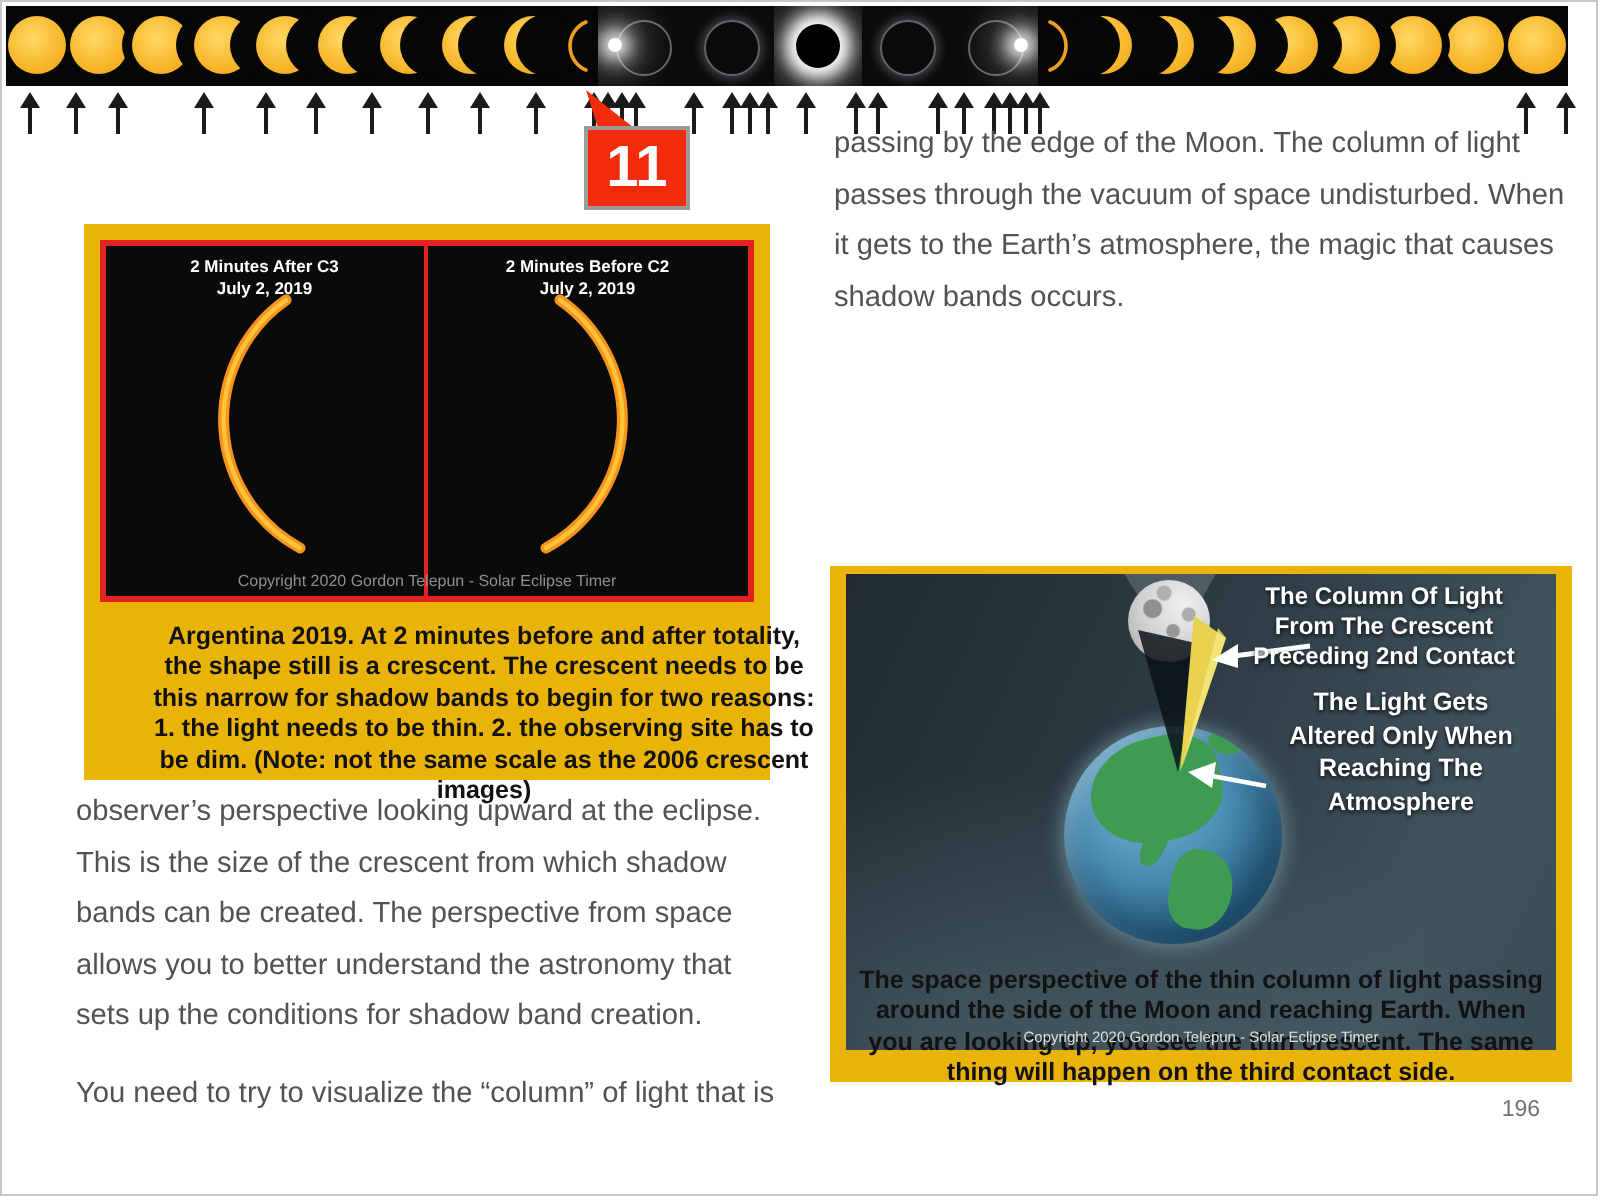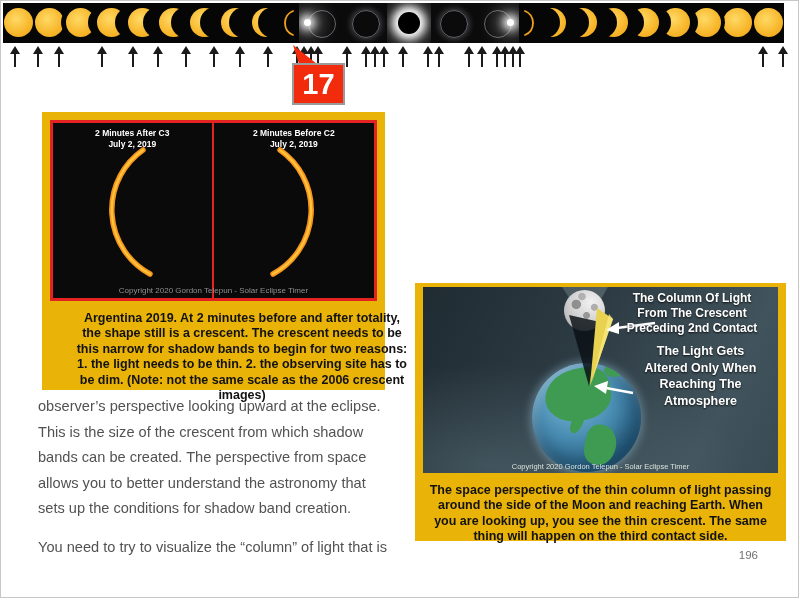--- a/index.html
+++ b/index.html
@@ -49,21 +49,21 @@
   .panel.first{border-right:2px solid #e32222;box-sizing:border-box;}
   .panel-title{position:absolute;left:0;right:0;top:5px;text-align:center;color:#fff;font-weight:bold;
                font-size:8.5px;line-height:10.5px;white-space:pre-line;}
   .panel svg{position:absolute;left:0;top:0;}
   .img-copyright{position:absolute;left:0;right:0;bottom:3px;text-align:center;color:#8f8f8f;font-size:8px;}
   .figcaption{margin:10px auto 0;font-weight:bold;color:#121212;text-align:center;
               font-size:12.5px;line-height:15.4px;}
   #fig1 .figcaption{width:336px;margin-left:32px;}
 
   #fig2{left:415px;top:283px;width:371px;height:258px;}
-  .fig2-img{position:absolute;left:8px;top:4px;width:355px;height:186px;overflow:hidden;
+  .fig2-img{position:absolute;left:8px;top:4px;width:355px;height:238px;overflow:hidden;
     background:
       radial-gradient(120% 90% at 18% 96%,rgba(125,155,165,0.28),transparent 60%),
       linear-gradient(115deg,#202b32 0%,#2c3a42 40%,#41535c 80%,#384a52 100%);}
   .beam{position:absolute;left:136px;top:0;width:52px;height:13px;background:rgba(205,218,224,0.22);
         clip-path:polygon(6% 0,94% 0,80% 100%,22% 100%);}
   .moon{position:absolute;left:141px;top:3px;width:41px;height:41px;border-radius:50%;
     background:
       radial-gradient(circle at 30% 35%,rgba(125,125,125,0.8) 0 11%,transparent 13%),
       radial-gradient(circle at 55% 62%,rgba(115,115,115,0.65) 0 9%,transparent 11%),
       radial-gradient(circle at 74% 42%,rgba(135,135,135,0.6) 0 8%,transparent 10%),
@@ -84,21 +84,21 @@
   #label-light{right:5px;top:56px;width:145px;font-size:12.5px;line-height:16.5px;text-align:center;}
   .fig2-copy{position:absolute;left:0;right:0;bottom:2px;z-index:4;text-align:center;color:#d9e0da;font-size:7.5px;}
   #fig2 .figcaption{width:350px;margin-top:8px;}
 
   
   .bodytext{position:absolute;color:#525252;font-size:14.6px;line-height:25.5px;}
   .bodytext p{margin:0 0 13px 0;}
   #leftcol{left:38px;top:394px;width:358px;}
   #rightcol{left:417px;top:60px;width:372px;}
 
-  .pagenum{position:absolute;right:42px;top:549px;font-size:11.5px;color:#707070;}
+  .pagenum{position:absolute;right:30px;top:549px;font-size:11.5px;color:#707070;}
 </style>
 </head>
 <body>
 
 <div class="frame"></div>
 
 <div class="banner" id="banner">
     <div class="cell w-sun">
       <div class="sun"></div>
     </div>
@@ -219,21 +219,21 @@
     <div class="t-arrow" style="left: 508px;"></div>
     <div class="t-arrow" style="left: 515px;"></div>
     <div class="t-arrow" style="left: 758px;"></div>
     <div class="t-arrow" style="left: 778px;"></div>
   </div>
 
 <svg class="badge-tail" width="32" height="20">
   <polygon points="5,0 11,19 29,19" fill="#f22b0d"></polygon>
 </svg>
 <div class="badge">
-  <span>17</span>
+  <span>11</span>
 </div>
 
 <div class="figblock" id="fig1">
   <div class="fig1-img">
     <div class="panel first">
       <svg width="159" height="175" viewBox="0 0 159 175">
         <path d="M 90 27 A 73 73 0 0 0 97 151" fill="none" stroke="#f7941e" stroke-width="5.5" stroke-linecap="round"></path>
         <path d="M 90 27 A 73 73 0 0 0 97 151" fill="none" stroke="#ffc93c" stroke-width="2.2" stroke-linecap="round" opacity="0.9"></path>
       </svg>
       <div class="panel-title">2 Minutes After C3
@@ -253,20 +253,21 @@
     <div class="figcaption">Argentina 2019. At 2 minutes before and after totality, the shape still is a crescent. The crescent needs to be this narrow for shadow bands to begin for two reasons: 1. the light needs to be thin. 2. the observing site has to be dim. (Note: not the same scale as the 2006 crescent images)</div>
   </div>
 </div>
 
 <div class="bodytext" id="leftcol">
   <p>observer’s perspective looking upward at the eclipse. This is the size of the crescent from which shadow bands can be created. The perspective from space allows you to better understand the astronomy that sets up the conditions for shadow band creation.</p>
   <p>You need to try to visualize the “column” of light that is</p>
 </div>
 
 <div class="bodytext" id="rightcol">
+  <p>passing by the edge of the Moon. The column of light passes through the vacuum of space undisturbed. When it gets to the Earth’s atmosphere, the magic that causes shadow bands occurs.</p>
 </div>
 
 <div class="figblock" id="fig2">
   <div class="fig2-img">
     <div class="beam"></div>
     <div class="moon"></div>
     <div class="earth">
       <div class="cont na"></div>
       <div class="cont ca"></div>
       <div class="cont sa"></div>

